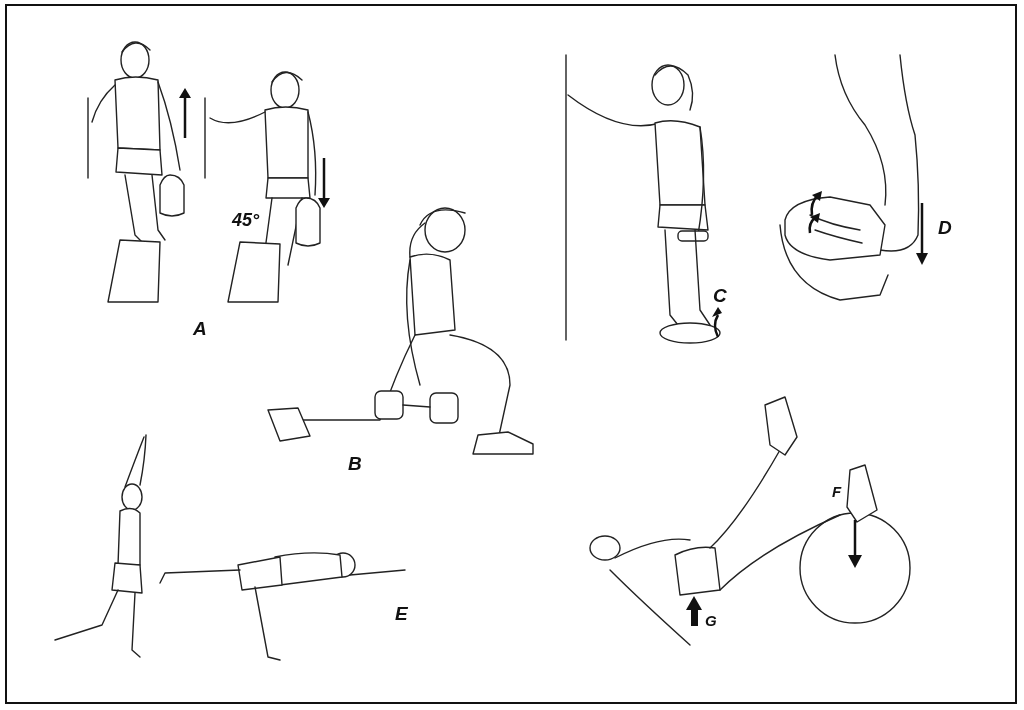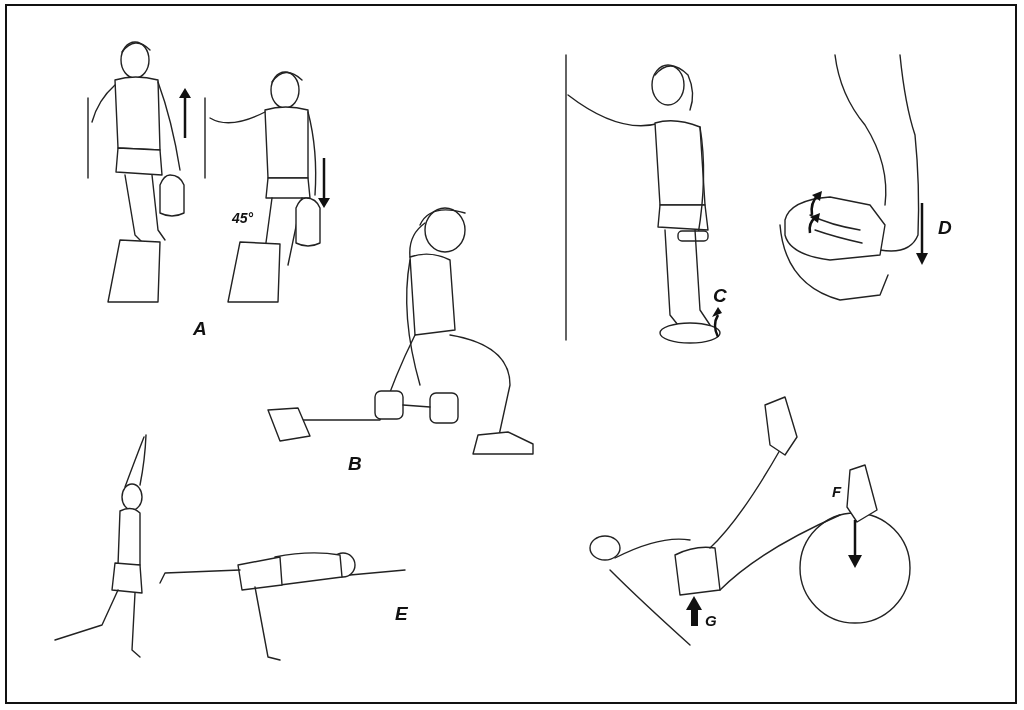--- a/index.html
+++ b/index.html
@@ -1,20 +1,20 @@
 <!DOCTYPE html>
 <html><head>
 <meta charset="utf-8">
 <style>
   html, body { margin:0; padding:0; background:#ffffff; }
   body { width:1024px; height:710px; position:relative; overflow:hidden; font-family:"Liberation Sans", sans-serif; }
   .frame { position:absolute; left:5px; top:4px; width:1012px; height:700px; border:2px solid #111; box-sizing:border-box; }
   .panel { position:absolute; }
   .label { position:absolute; font-family:"Liberation Sans", sans-serif; font-weight:bold; font-style:italic; font-size:19px; color:#111; }
-  .small-label { position:absolute; font-family:"Liberation Sans", sans-serif; font-style:italic; font-weight:bold; font-size:14px; color:#111; }
+  .small-label { position:absolute; font-family:"Liberation Sans", sans-serif; font-style:italic; font-weight:bold; font-size:18px; color:#111; }
   svg { position:absolute; left:0; top:0; overflow:visible; }
   .ln { fill:none; stroke:#222; stroke-width:1.4; stroke-linecap:round; stroke-linejoin:round; }
   .lnw { fill:#fff; stroke:#222; stroke-width:1.4; stroke-linecap:round; stroke-linejoin:round; }
   .arrow { stroke:#111; stroke-width:2.5; fill:none; }
   .arrowhead { fill:#111; }
 </style>
 </head>
 <body>
 
 <div class="frame"></div>

